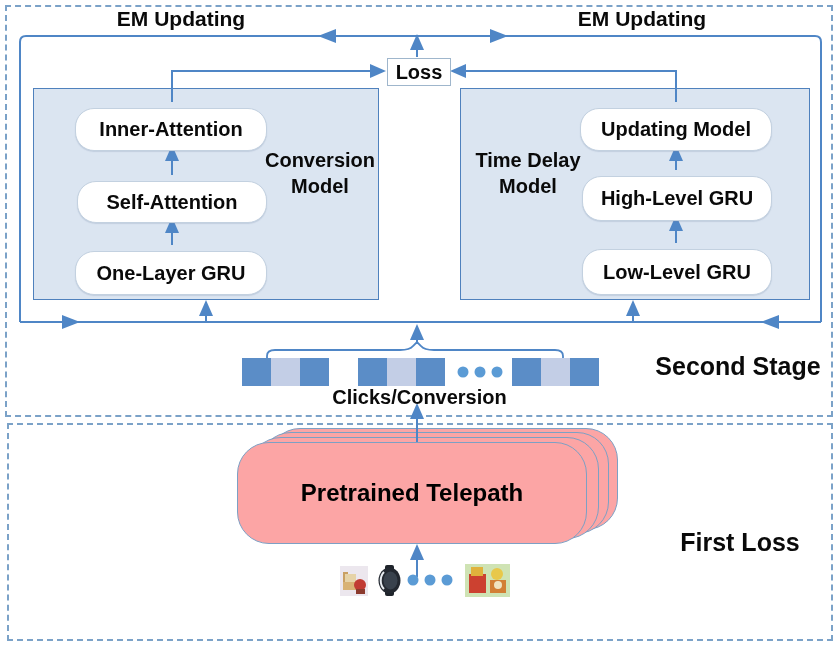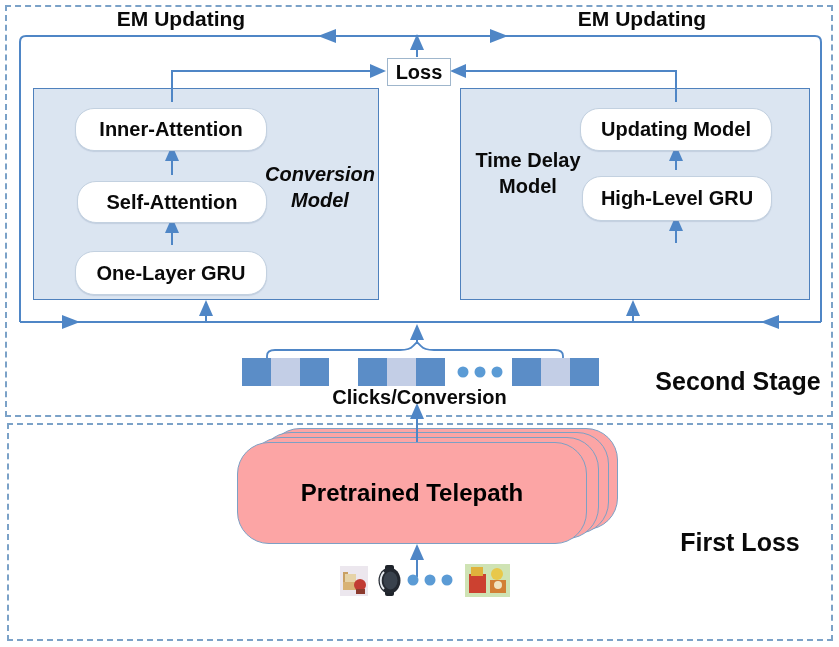--- a/index.html
+++ b/index.html
@@ -121,27 +121,28 @@
   </svg>
 
   <div class="loss-box" style="left:387px;top:58px;width:62px;height:26px;">Loss</div>
 
   <div class="lbl lbl-em" style="left:101px;top:7px;width:160px;">EM Updating</div>
   <div class="lbl lbl-em" style="left:562px;top:7px;width:160px;">EM Updating</div>
 
   <div class="pill" style="left:75px;top:102px;width:190px;height:41px;">Inner-Attention</div>
   <div class="pill" style="left:77px;top:175px;width:188px;height:40px;text-align:right;">Self-Attention</div>
   <div class="pill" style="left:75px;top:245px;width:190px;height:42px;">One-Layer GRU</div>
-  <div class="lbl lbl-model" style="left:258px;top:161px;width:124px;font-style:italic;">
+  <div class="lbl lbl-model" style="left:258px;top:147px;width:124px;">
     <span>Conversion</span><br>
     <span>Model</span>
   </div>
 
   <div class="pill" style="left:580px;top:102px;width:190px;height:41px;">Updating Model</div>
   <div class="pill" style="left:582px;top:170px;width:188px;height:43px;">High-Level GRU</div>
+  <div class="pill" style="left:582px;top:243px;width:188px;height:44px;">Low-Level GRU</div>
   <div class="lbl lbl-model" style="left:466px;top:147px;width:124px;">
     <span>Time Delay</span><br>
     <span>Model</span>
   </div>
 
   <div class="seq-group" style="left:242px;">
       <span class="cell dark"></span>
       <span class="cell light"></span>
       <span class="cell dark"></span>
     </div>
@@ -150,21 +151,21 @@
       <span class="cell light"></span>
       <span class="cell dark"></span>
     </div>
   <div class="seq-group" style="left:512px;">
       <span class="cell dark"></span>
       <span class="cell light"></span>
       <span class="cell dark"></span>
     </div>
   <div class="lbl lbl-seq" style="left:317px;top:386px;width:205px;">Clicks/Conversion</div>
 
-  <div class="lbl lbl-stage" style="left:648px;top:352px;width:180px;margin-top:15px;">Second Stage</div>
+  <div class="lbl lbl-stage" style="left:648px;top:352px;width:180px;">Second Stage</div>
   <div class="lbl lbl-stage" style="left:650px;top:528px;width:180px;">First Loss</div>
 
   <div class="telepath main" style="left:237px;top:442px;">Pretrained Telepath</div>
 
   <div class="icon" style="left:340px;top:566px;">
     <svg width="28" height="30" viewBox="0 0 28 30">
       <rect width="28" height="30" fill="#ece7ee"></rect>
       <rect x="3" y="6" width="5" height="18" fill="#c9a063"></rect>
       <rect x="5" y="8" width="11" height="9" fill="#e6d3a8"></rect>
       <rect x="3" y="16" width="15" height="8" fill="#d8b275"></rect>

